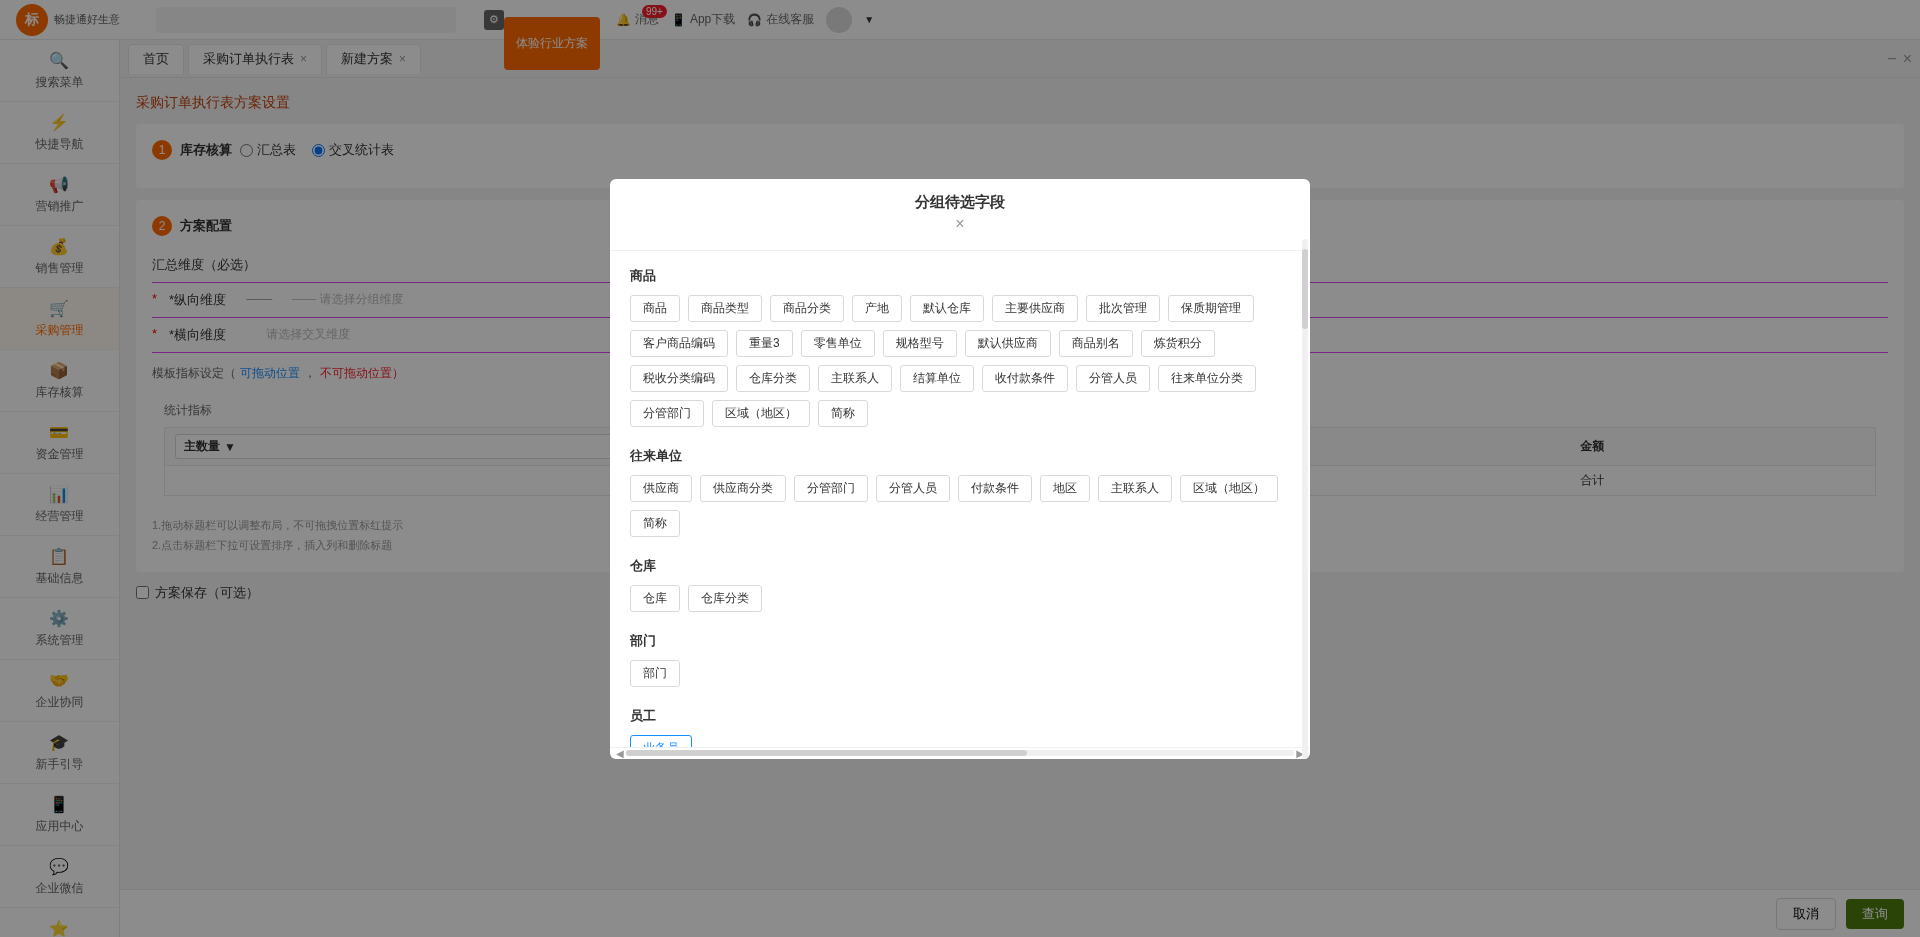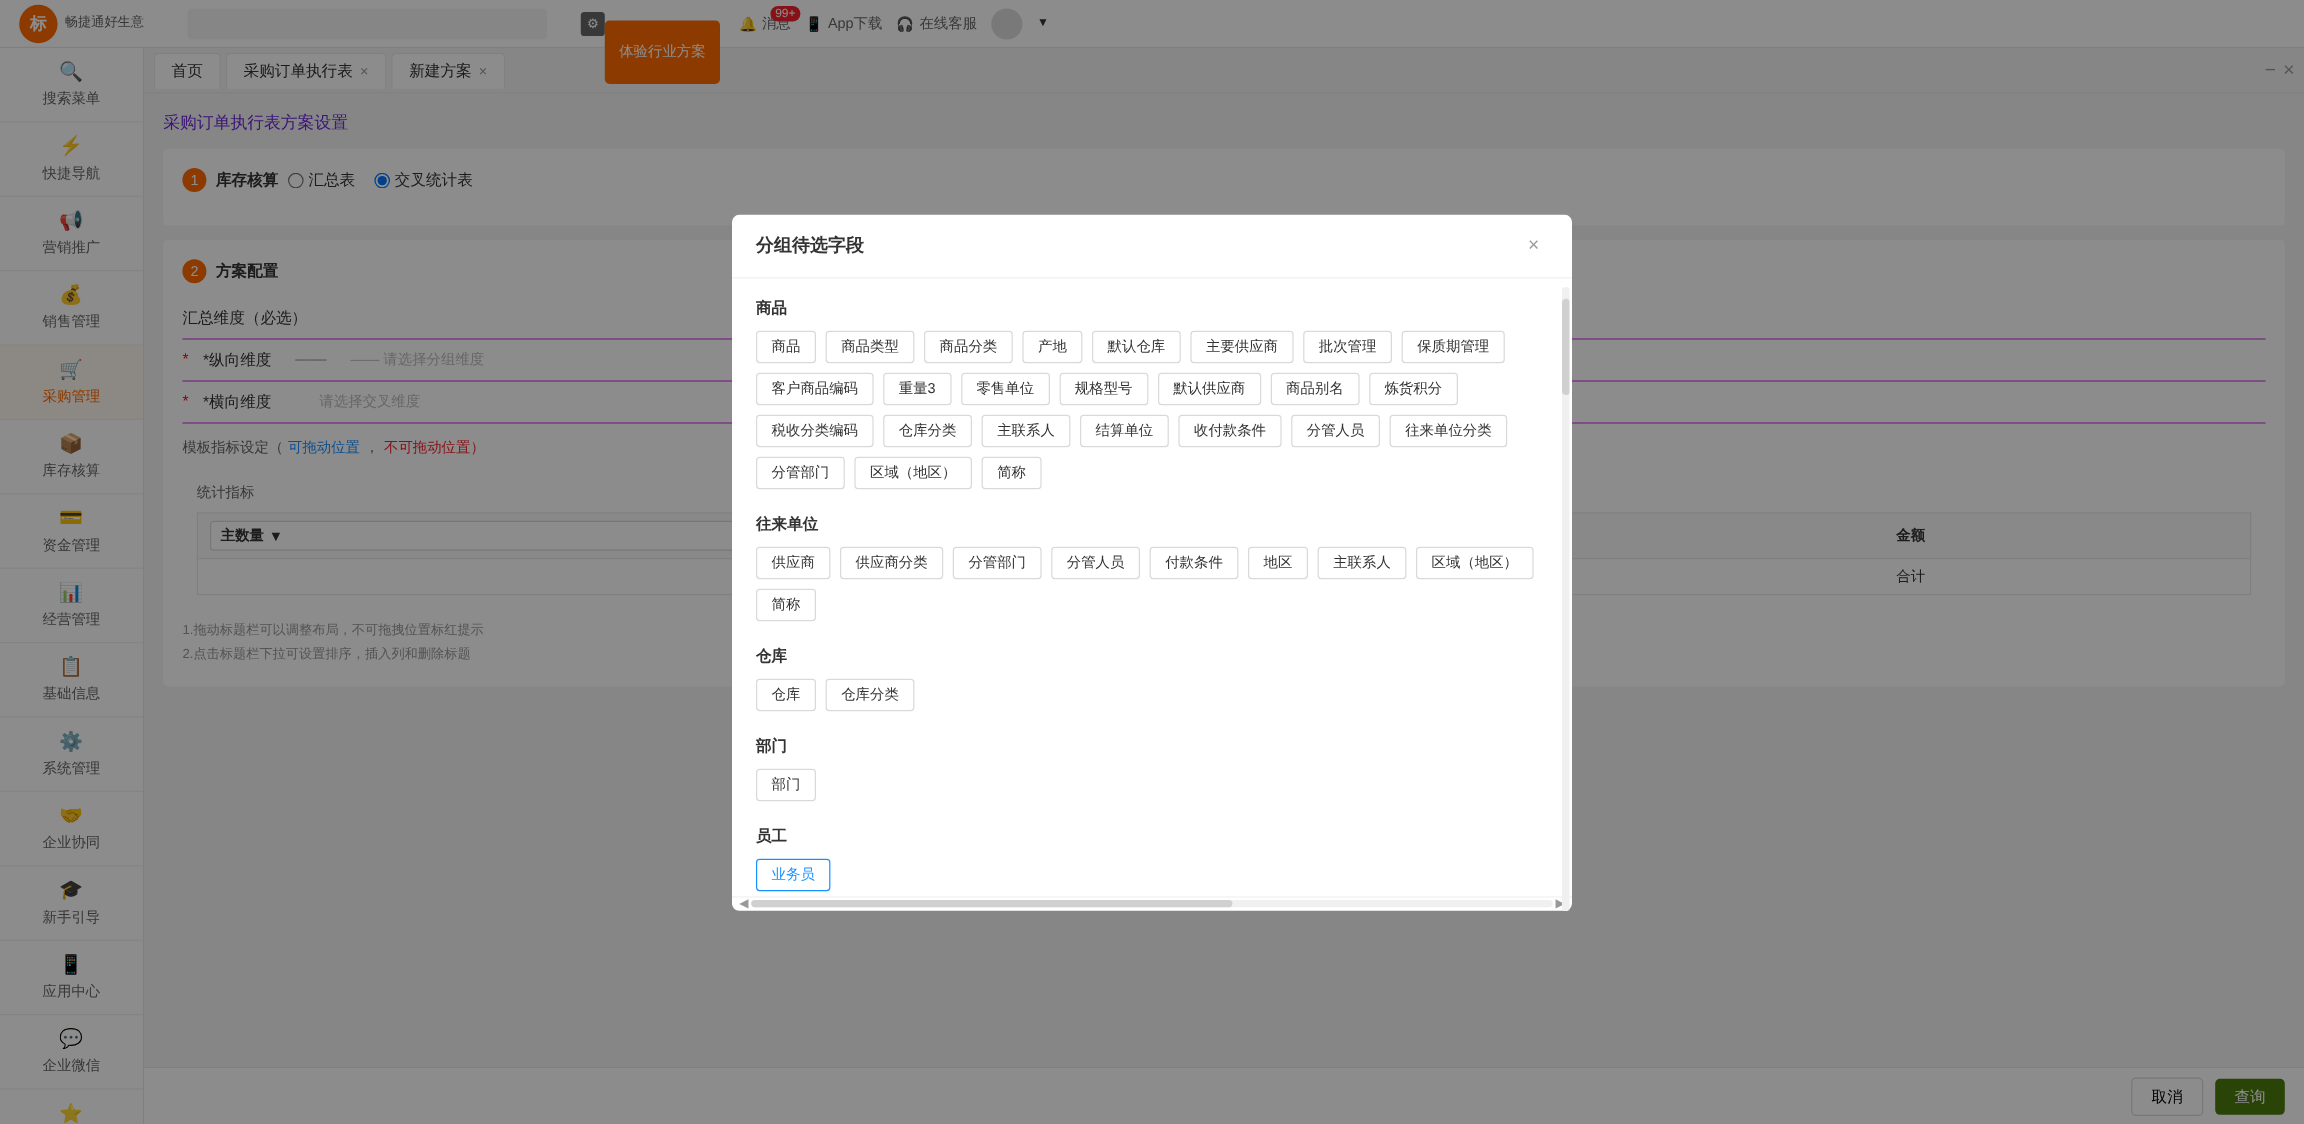--- a/index.html
+++ b/index.html
@@ -169,21 +169,21 @@
     .page-area {
       flex: 1;
       overflow: auto;
       padding: 16px;
       background: #f5f5f5;
       position: relative;
     }
 
     .page-title {
       font-size: 14px;
-      color: #6d28d9;
+      color: #c2410c;
       margin-bottom: 12px;
     }
 
     .section-card {
       background: #fff;
       border-radius: 4px;
       padding: 16px;
       margin-bottom: 12px;
     }
 
@@ -304,21 +304,22 @@
       max-height: 580px;
       display: flex;
       flex-direction: column;
       position: relative;
     }
     .modal-header {
       padding: 14px 20px;
       border-bottom: 1px solid #f0f0f0;
       display: flex;
       align-items: center;
-      justify-content: space-between;
+      justify-content: flex-start;
+      flex-direction: column;
     }
     .modal-title { font-size: 15px; font-weight: bold; }
     .modal-close {
       cursor: pointer;
       font-size: 16px;
       color: #999;
       width: 24px;
       height: 24px;
       display: flex;
       align-items: center;
@@ -593,20 +594,24 @@
             </tbody>
           </table>
         </div>
 
         <div class="tip-text">
           <div>1.拖动标题栏可以调整布局，不可拖拽位置标红提示</div>
           <div>2.点击标题栏下拉可设置排序，插入列和删除标题</div>
         </div>
       </div>
 
+      <div style="display:flex;align-items:center;gap:6px;margin-top:8px;">
+        <input type="checkbox" style="">
+        <span>方案保存（可选）</span>
+      </div>
     </div>
 
     <div class="bottom-bar">
       <button class="btn-cancel">取消</button>
       <button class="btn-confirm">查询</button>
     </div>
   </div>
 </div>
 
 <div class="modal-overlay">

